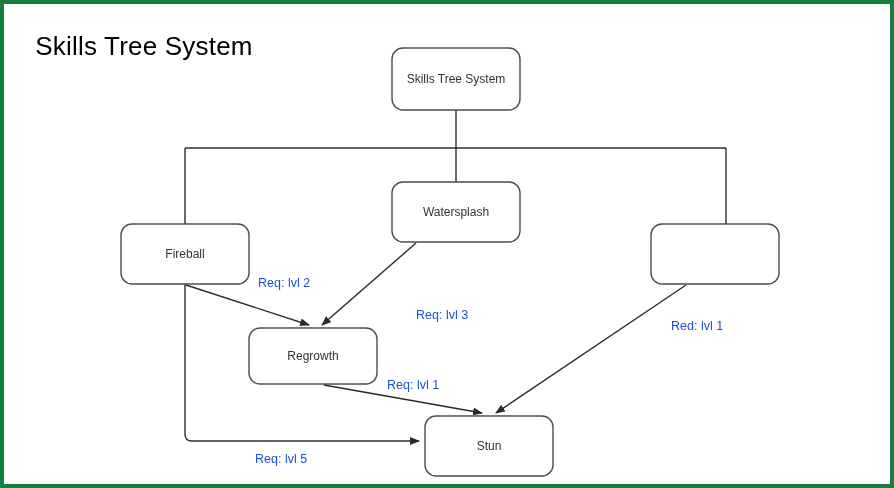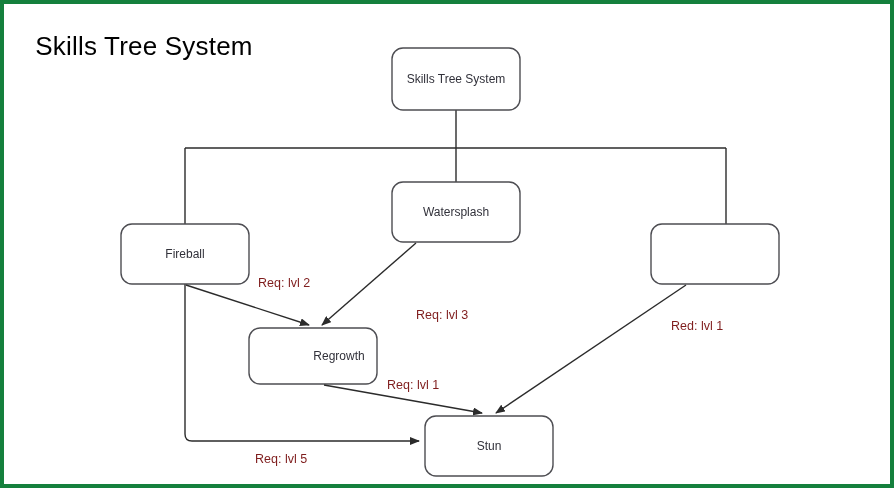--- a/index.html
+++ b/index.html
@@ -45,21 +45,21 @@
     font-family: "Liberation Sans", sans-serif;
     font-size: 12px;
     color: #31313a;
     pointer-events: none;
     white-space: nowrap;
   }
   .edge-label {
     position: absolute;
     font-family: "Liberation Sans", sans-serif;
     font-size: 12.5px;
-    color: #7f1d1d;
+    color: #1d4ed8;
     white-space: nowrap;
   }
 </style>
 </head>
 <body>
 
 <div id="canvas">
 
   <div class="page-title">Skills Tree  System</div>
 
@@ -104,21 +104,21 @@
     </g>
   </svg>
 
   <div class="node-label" style="left:388px; top:68px; width:128px;">Skills Tree System</div>
 
   <div class="node-label" style="left:388px; top:201px; width:128px;">Watersplash</div>
 
   <div class="node-label" style="left:117px; top:243px; width:128px;">Fireball</div>
 
 
-  <div class="node-label" style="left:245px; top:345px; width:128px;margin-left:26px;">Regrowth</div>
+  <div class="node-label" style="left:245px; top:345px; width:128px;">Regrowth</div>
 
   <div class="node-label" style="left:421px; top:435px; width:128px;">Stun</div>
 
   <div class="edge-label" style="left:254px; top:272px;">Req: lvl 2</div>
 
   <div class="edge-label" style="left:412px; top:272px;margin-top:32px;">Req: lvl 3</div>
 
   <div class="edge-label" style="left:667px; top:315px;">Red: lvl 1</div>
 
   <div class="edge-label" style="left:383px; top:374px;text-align:right;">Req: lvl 1</div>

